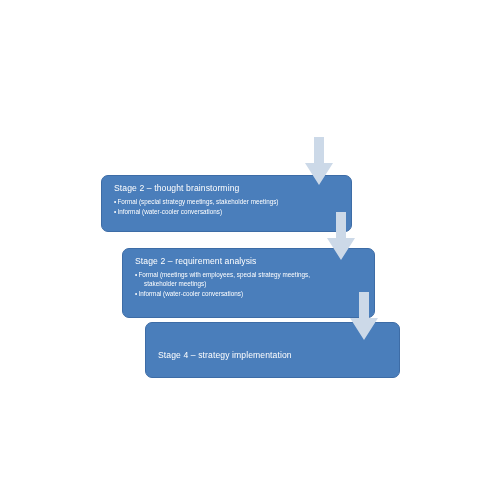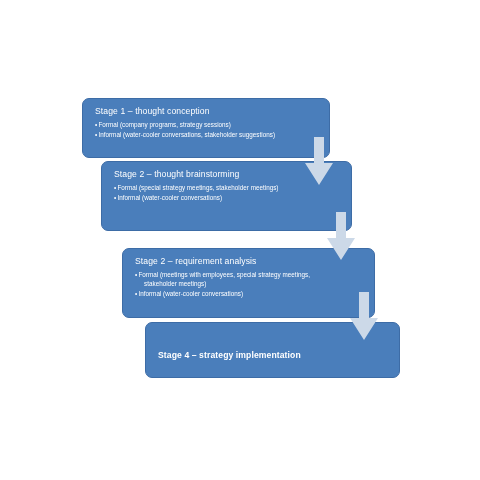--- a/index.html
+++ b/index.html
@@ -57,30 +57,29 @@
     font-size: 6.3px;
   }
   .bullets li .cont {
     display: block;
     text-indent: 0;
     padding-left: 4.5px;
   }
 
   
   #box-1 { left: 82px;  top: 98px;  width: 248px; height: 60px; }
-  #box-2 { left: 101px; top: 161px; width: 251px; height: 70px; }
+  #box-2 { left: 101px; top: 175px; width: 251px; height: 57px; }
   #box-3 { left: 122px; top: 248px; width: 253px; height: 70px; }
   #box-4 { left: 145px; top: 322px; width: 255px; height: 56px; }
 
   
   #box-4 .stage-title {
     margin-top: 20px;
     margin-bottom: 4px;
     padding-left: 2px;
-    font-weight: bold;
   }
   #box-1 .stage-title,
   #box-2 .stage-title,
   #box-3 .stage-title { padding-left: 2px; }
   #box-1 .bullets,
   #box-2 .bullets,
   #box-3 .bullets { padding-left: 2px; }
 
   
   .arrow {
@@ -90,27 +89,20 @@
   .arrow svg { display: block; }
   #arrow-1 { left: 305px; top: 137px; width: 28px; height: 48px; }
   #arrow-2 { left: 327px; top: 212px; width: 28px; height: 48px; }
   #arrow-3 { left: 350px; top: 292px; width: 28px; height: 48px; }
 </style>
 </head>
 <body>
 
 <div id="canvas">
 
-  <div class="stage-box" id="box-1">
-    <div class="stage-title">Stage 1 – thought conception</div>
-    <ul class="bullets">
-      <li>Formal (company programs, strategy sessions)</li>
-      <li>Informal (water-cooler conversations, stakeholder suggestions)</li>
-    </ul>
-  </div>
 
   <div class="arrow" id="arrow-1">
     <svg viewBox="0 0 28 48" width="28" height="48" aria-hidden="true">
       <path d="M9 0 H19 V26 H28 L14 48 L0 26 H9 Z" fill="#ccd9e8"></path>
     </svg>
   </div>
 
   <div class="stage-box" id="box-2">
     <div class="stage-title">Stage 2 – thought brainstorming</div>
     <ul class="bullets">

